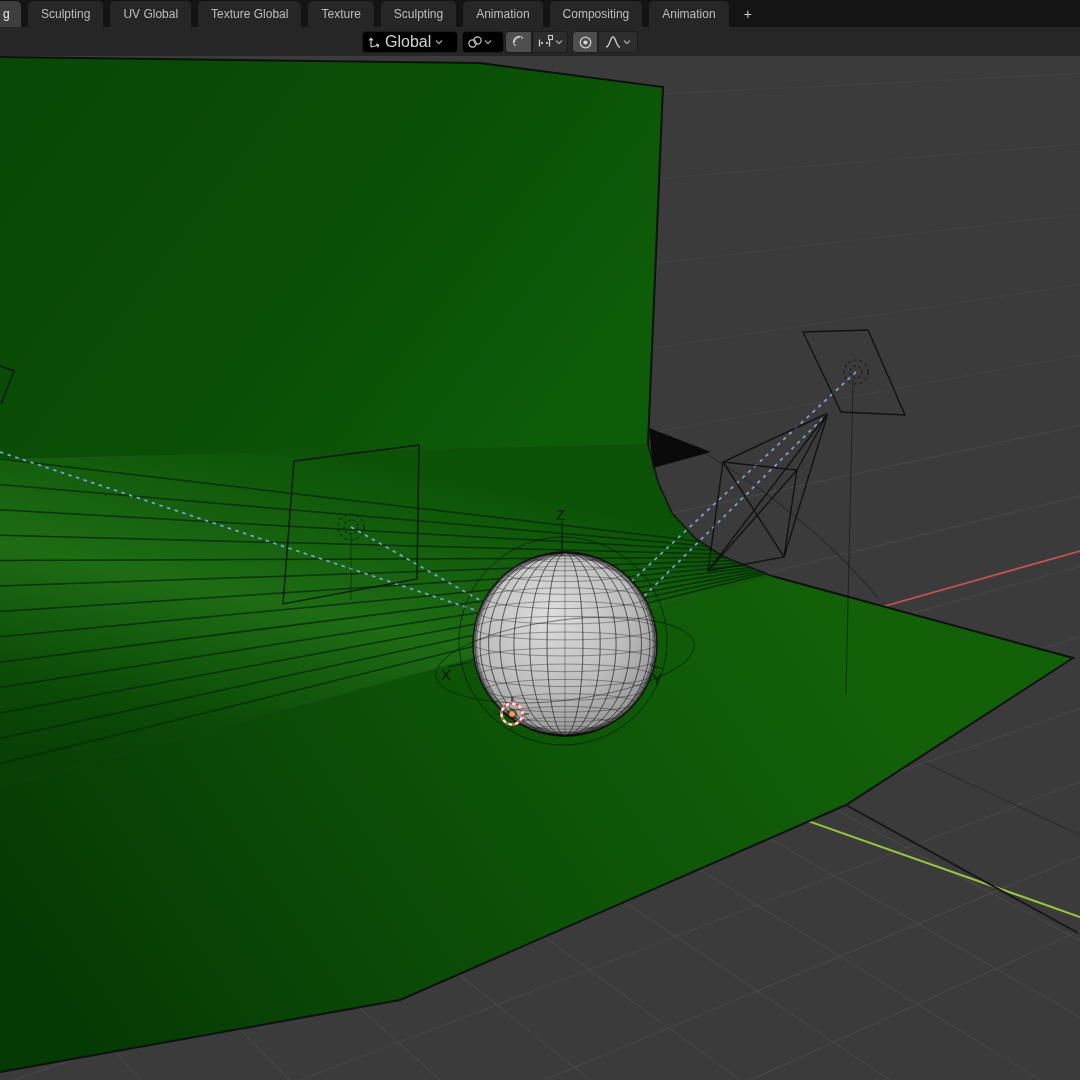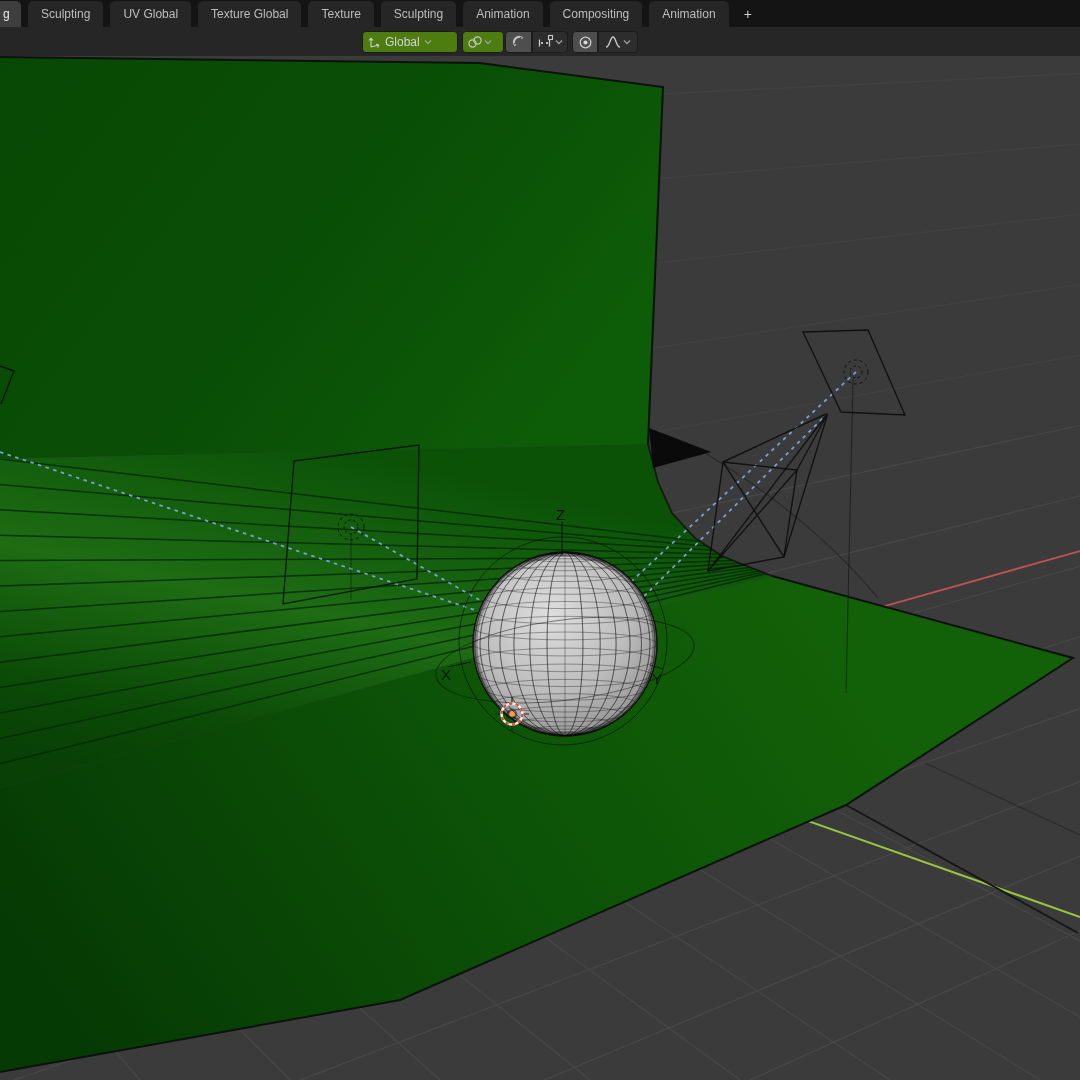--- a/index.html
+++ b/index.html
@@ -6,22 +6,22 @@
     font-family:"Liberation Sans","DejaVu Sans",sans-serif;}
   
   .tabbar{position:absolute;top:0;left:0;width:1080px;height:27px;background:#141414;
     display:flex;align-items:flex-end;}
   .tab{height:26px;display:flex;align-items:center;background:#262626;color:#bdbdbd;
     font-size:12px;padding:0 13px;margin-right:7px;border-radius:5px 5px 0 0;white-space:nowrap;cursor:default;}
   .tab.partial{width:10px;padding:0 8px 0 3px;border-radius:0 5px 0 0;background:#3e3e3e;color:#ececec;}
   .tab.addtab{background:transparent;color:#cfcfcf;padding:0 8px;font-size:14px;}
   
   .vheader{position:absolute;top:27px;left:0;width:1080px;height:29px;background:#262626;}
-  .grp{position:absolute;top:4px;height:22px;background:#4d7c0f;border:1px solid #1c1c1c;
-    border-radius:4px;display:flex;align-items:center;box-sizing:border-box;padding:0 4px;color:#d2d2d2;font-size:12px;}
+  .grp{position:absolute;top:4px;height:22px;background:#000000;border:1px solid #1c1c1c;
+    border-radius:4px;display:flex;align-items:center;box-sizing:border-box;padding:0 4px;color:#d2d2d2;font-size:16px;}
   .btn{position:absolute;top:4px;height:22px;background:#2d2d2d;border:1px solid #1c1c1c;
     display:flex;align-items:center;justify-content:center;box-sizing:border-box;}
   .btn.pressed{background:#4e4e4e;}
   .icon{display:block;}
   .lbl{margin:0 3px;}
   
   #scene{position:absolute;top:56px;left:0;}
   text.axis{font-size:15px;fill:rgba(8,8,8,0.82);font-family:"Liberation Sans","DejaVu Sans",sans-serif;}
 </style>
 </head>

